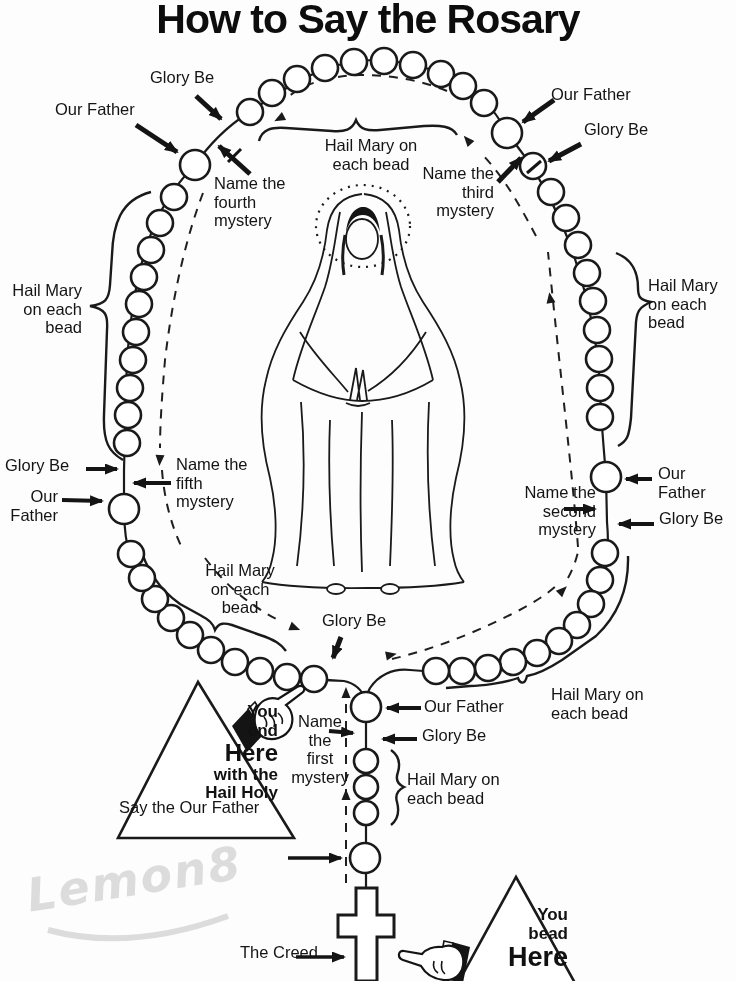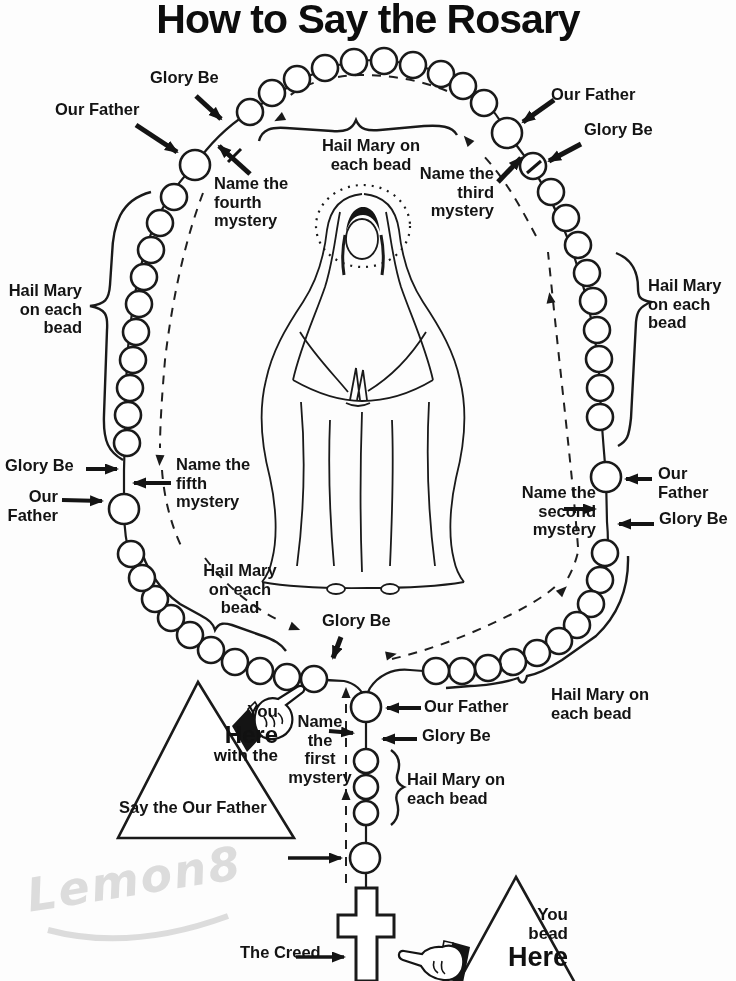--- a/index.html
+++ b/index.html
@@ -2,21 +2,21 @@
 <html><head>
 <meta charset="utf-8">
 <style>
   html,body{margin:0;padding:0;}
   #page{position:relative;width:736px;height:981px;background:#fdfdfd;overflow:hidden;
         font-family:"Liberation Sans",sans-serif;color:#111;}
   #wm{position:absolute;left:26px;top:852px;z-index:0;
       font-family:"DejaVu Sans",sans-serif;font-style:italic;font-weight:bold;
       font-size:46px;color:#dcdcdc;transform:rotate(-9deg);letter-spacing:2px;}
   #art{position:absolute;left:0;top:0;z-index:1;}
-  .lbl{position:absolute;z-index:2;font-weight:bold;font-size:16.5px;line-height:1.13;
+  .lbl{position:absolute;z-index:2;font-weight:normal;font-size:16.5px;line-height:1.13;
        white-space:pre-line;color:#141414;}
   .ctr{text-align:center;} .rgt{text-align:right;}
   #title{position:absolute;z-index:2;left:0;right:0;top:-4px;text-align:center;
          font-size:41px;font-weight:800;letter-spacing:-1px;color:#0d0d0d;}
   .tri{position:absolute;z-index:2;text-align:right;font-weight:bold;font-size:17px;line-height:1.1;}
   .tri .big{font-size:24px;line-height:1.05;}
   .tri2 .big{font-size:27px;}
 </style>
 </head>
 <body>
@@ -257,22 +257,24 @@
 the
 first
 mystery</div>
   <div class="lbl" style="left:407px;top:770px;width:118px;">Hail Mary on
 each bead</div>
   <div class="lbl" style="left:119px;top:798px;">Say the Our Father</div>
   <div class="lbl" style="left:196px;top:943px;margin-left:44px;">The Creed</div>
 
   <div class="tri" style="left:120px;top:703px;width:158px;">
     <div>You</div>
+    <div>end</div>
     <div class="big">Here</div>
     <div>with the</div>
+    <div>Hail Holy</div>
   </div>
 
   <div class="tri tri2" style="left:464px;top:906px;width:104px;">
     <div>You</div>
     <div>bead</div>
     <div class="big">Here</div>
   </div>
 
 </div>
 

